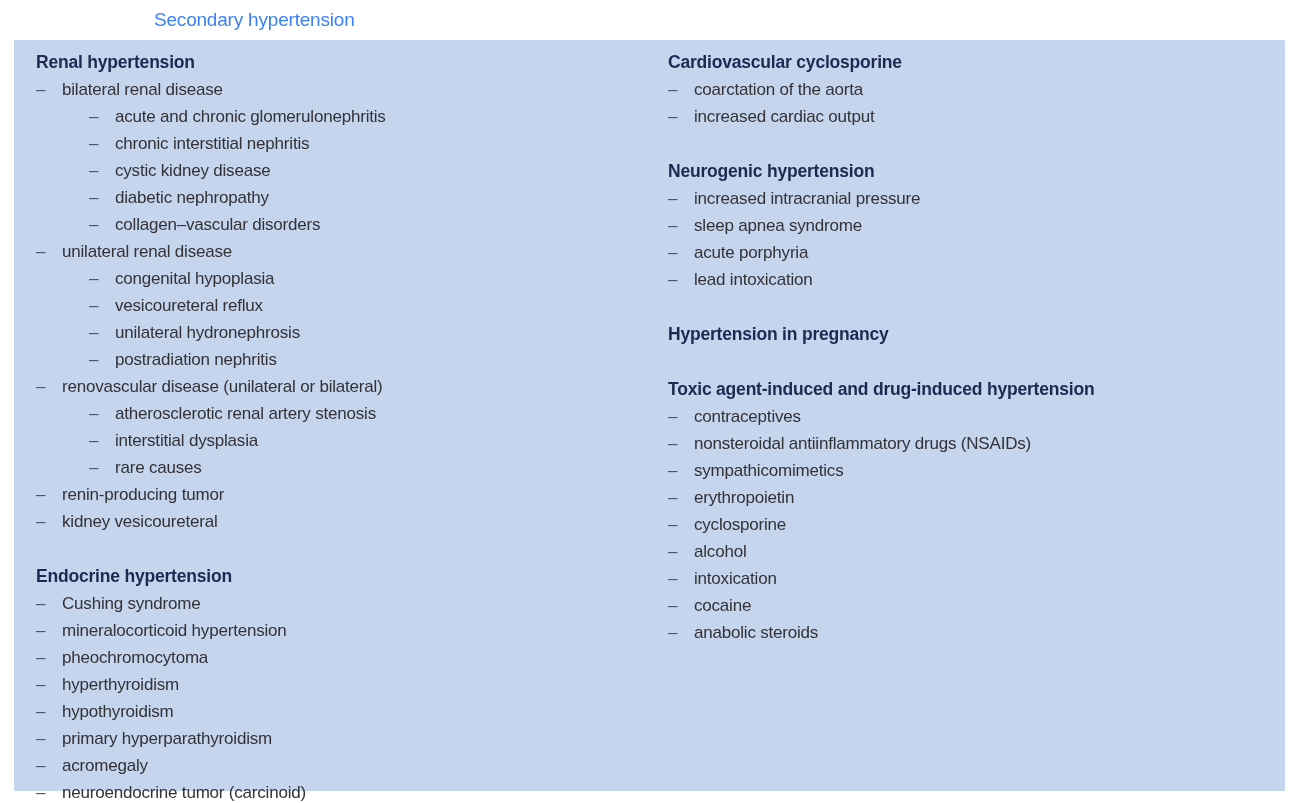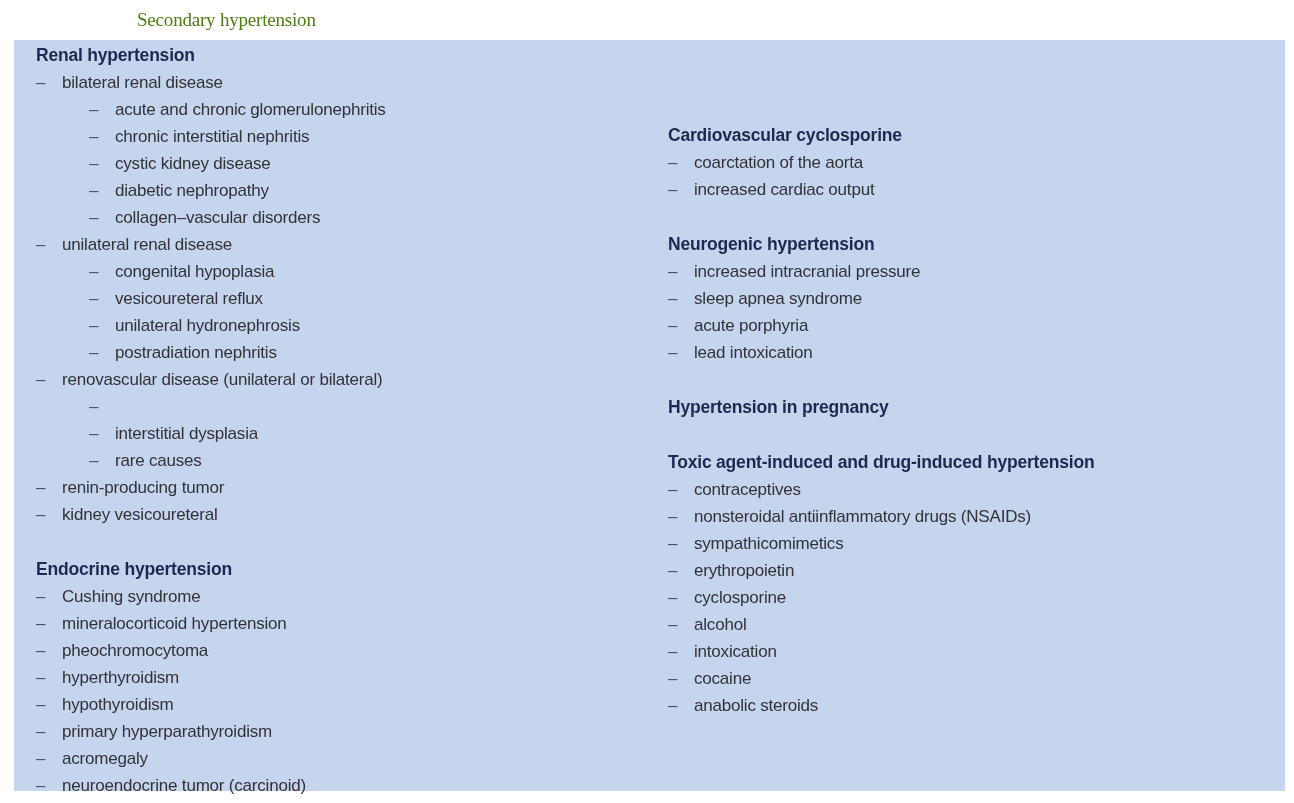--- a/index.html
+++ b/index.html
@@ -5,34 +5,32 @@
   * { margin: 0; padding: 0; box-sizing: border-box; }
   html, body {
     width: 1294px; height: 803px;
     background: #ffffff;
     font-family: "Liberation Sans", sans-serif;
     overflow: hidden;
   }
   body { position: relative; }
   .page-title {
     position: absolute;
-    left: 137px; top: 9px;
+    left: 154px; top: 9px;
     font-size: 19px;
     letter-spacing: -0.2px;
-    color: #4d7c0f;
-    font-family: Liberation Serif, serif;
+    color: #3b82f6;
   }
   .panel {
     position: absolute;
     left: 14px; top: 40px;
     width: 1271px; height: 751px;
     background: var(--panel-bg, #c6d5ee);
     display: flex;
     padding: 9px 0 0 22px;
-    align-items: center;
   }
   .col { width: 632px; flex-shrink: 0; }
   .col:last-child { width: 615px; }
   .section { margin-top: 28px; }
   .col > .section:first-child { margin-top: 0; }
   .section-heading {
     font-size: 17.5px;
     font-weight: bold;
     line-height: 27px;
     letter-spacing: -0.2px;
@@ -117,20 +115,21 @@
     <span class="item-text">postradiation nephritis</span>
   </div>
 
   <div class="item lvl1">
     <span class="dash">–</span>
     <span class="item-text">renovascular disease (unilateral or bilateral)</span>
   </div>
 
   <div class="item lvl2">
     <span class="dash">–</span>
+    <span class="item-text">atherosclerotic renal artery stenosis</span>
   </div>
 
   <div class="item lvl2">
     <span class="dash">–</span>
     <span class="item-text">interstitial dysplasia</span>
   </div>
 
   <div class="item lvl2">
     <span class="dash">–</span>
     <span class="item-text">rare causes</span>

